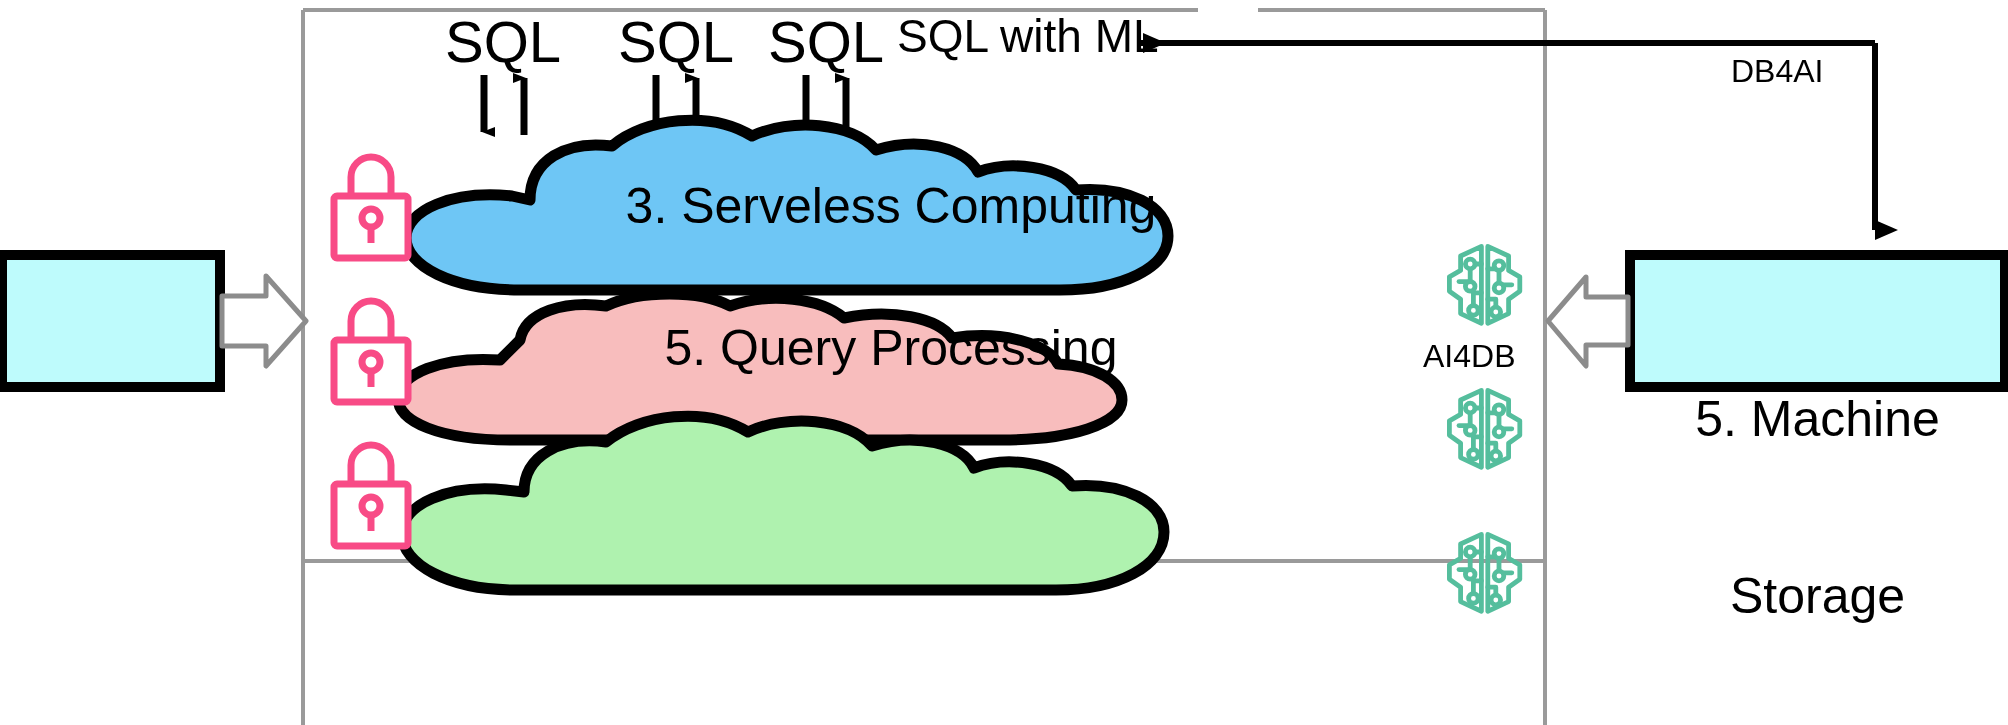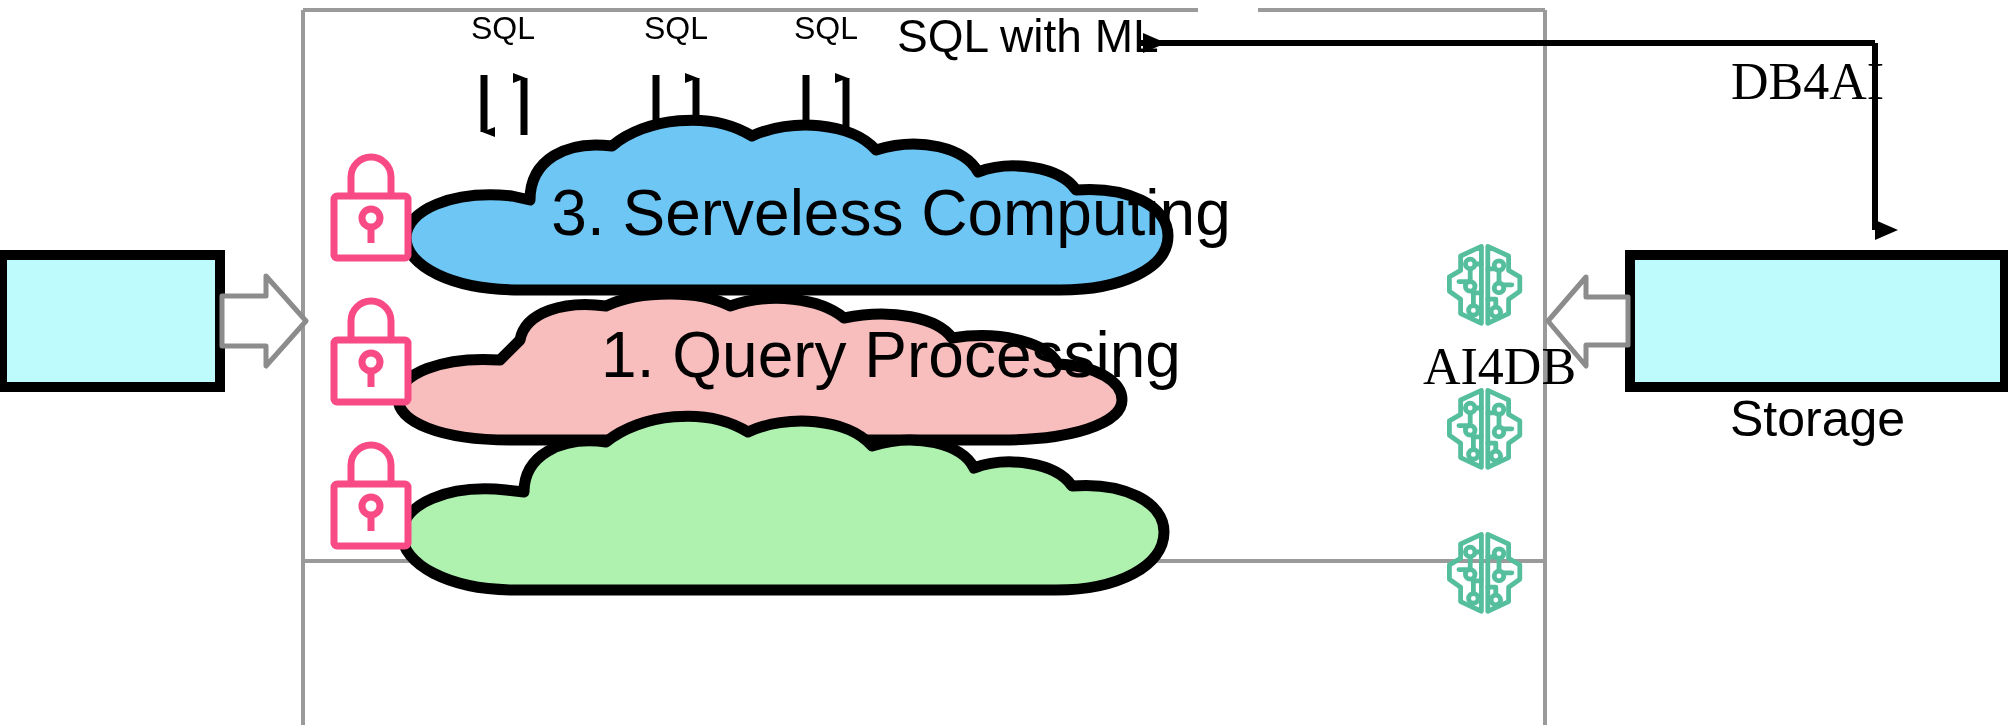--- a/index.html
+++ b/index.html
@@ -31,33 +31,32 @@
     position: absolute;
     white-space: pre;
     color: #000000;
     line-height: 1.05;
   }
   .center {
     text-align: center;
   }
 
   .sql-label {
-    font-size: 32px;
+    font-size: 58px;
     letter-spacing: 0px;
   }
   .sqlml-label {
     font-size: 46px;
     color: #000000;
   }
   .edge-label {
-    font-size: 52px;
-    font-family: Liberation Serif, serif;
+    font-size: 32px;
   }
   .cloud-label {
-    font-size: 64px;
+    font-size: 50px;
   }
   .box-label {
     font-size: 50px;
     line-height: 1.18;
   }
 </style>
 </head>
 <body>
 
 <div id="stage">
@@ -245,22 +244,23 @@
   <div class="txt sql-label center" style="left:611px; top:12px; width:130px;">SQL</div>
   <div class="txt sql-label center" style="left:761px; top:12px; width:130px;">SQL</div>
 
   <div class="txt sqlml-label" style="left:897px; top:12px;">SQL with ML</div>
 
   <div class="txt edge-label" style="left:1731px; top:55px;">DB4AI</div>
 
   <div class="txt edge-label" style="left:1423px; top:340px;">AI4DB</div>
 
   <div class="txt cloud-label center" style="left:486px; top:180px; width:810px;">3. Serveless Computing</div>
-  <div class="txt cloud-label center" style="left:486px; top:322px; width:810px;">1. Query Processing</div>
+  <div class="txt cloud-label center" style="left:486px; top:322px; width:810px;">5. Query Processing</div>
 
   <div class="txt box-label center" style="left:8px; top:272px; width:206px;">
   </div>
 
   <div class="txt box-label center" style="left:1636px; top:272px; width:363px;">
+    <div>5. Machine</div>
     <div>Storage</div>
   </div>
 
 </div>
 
 </body></html>

